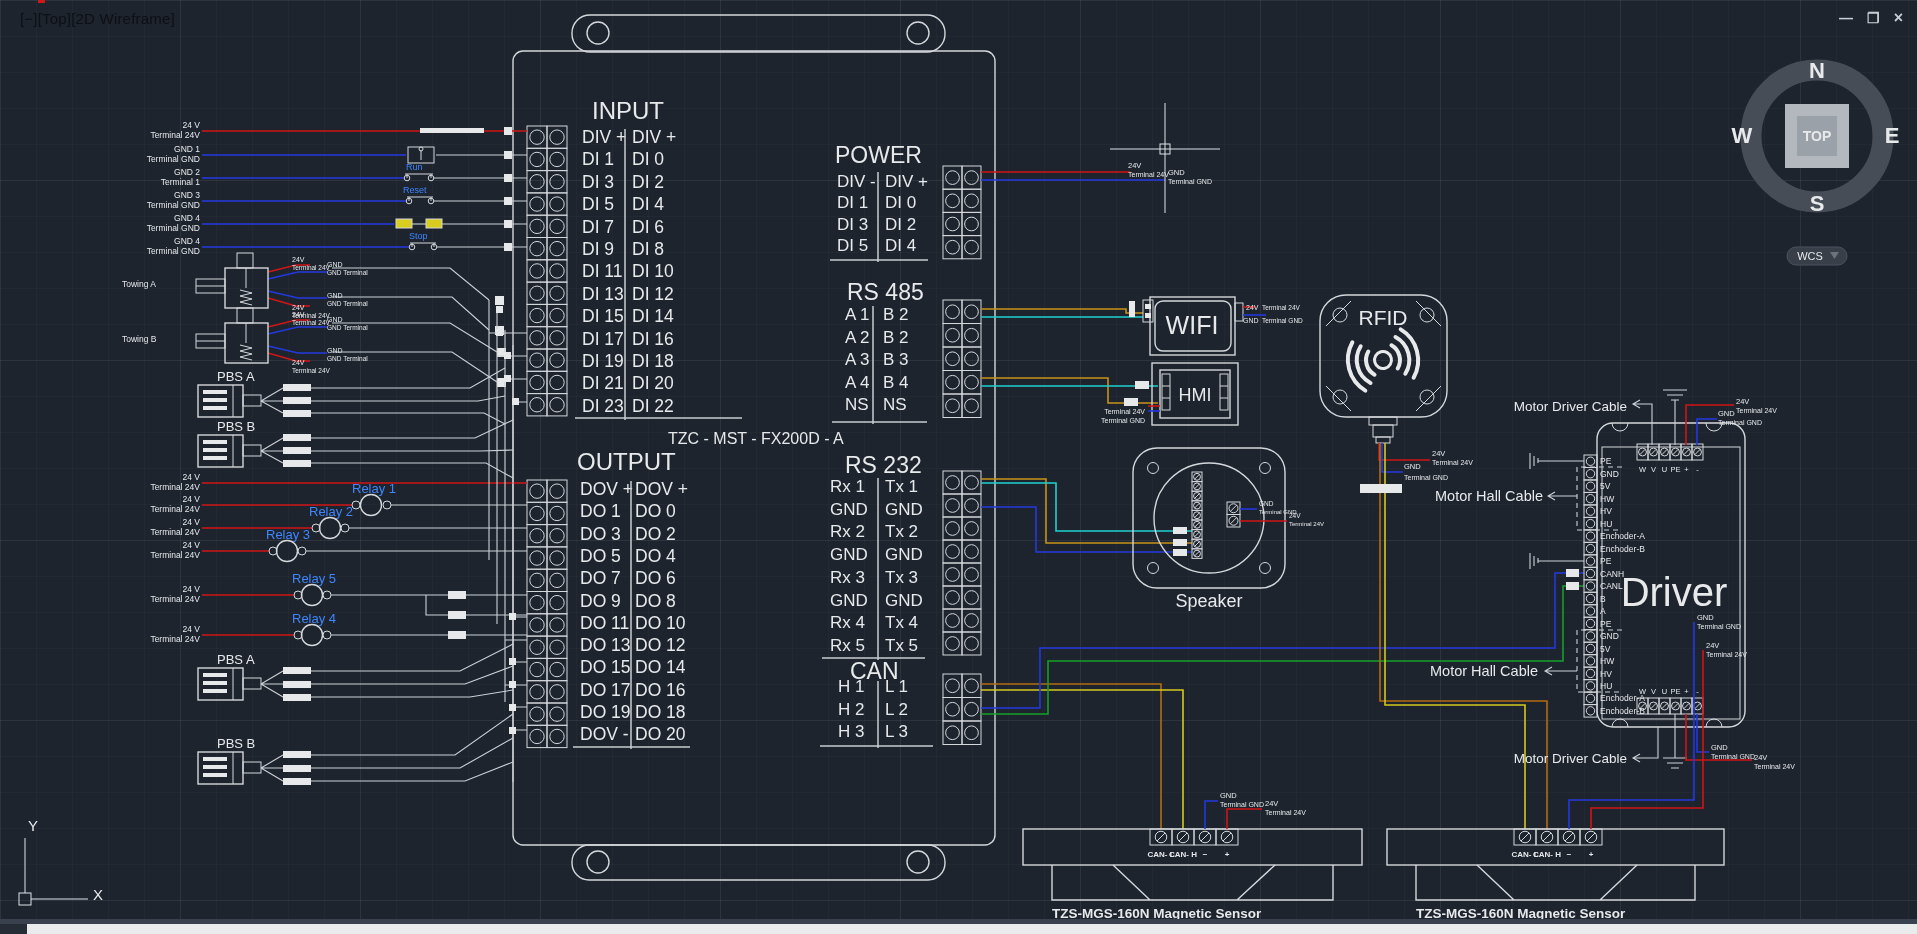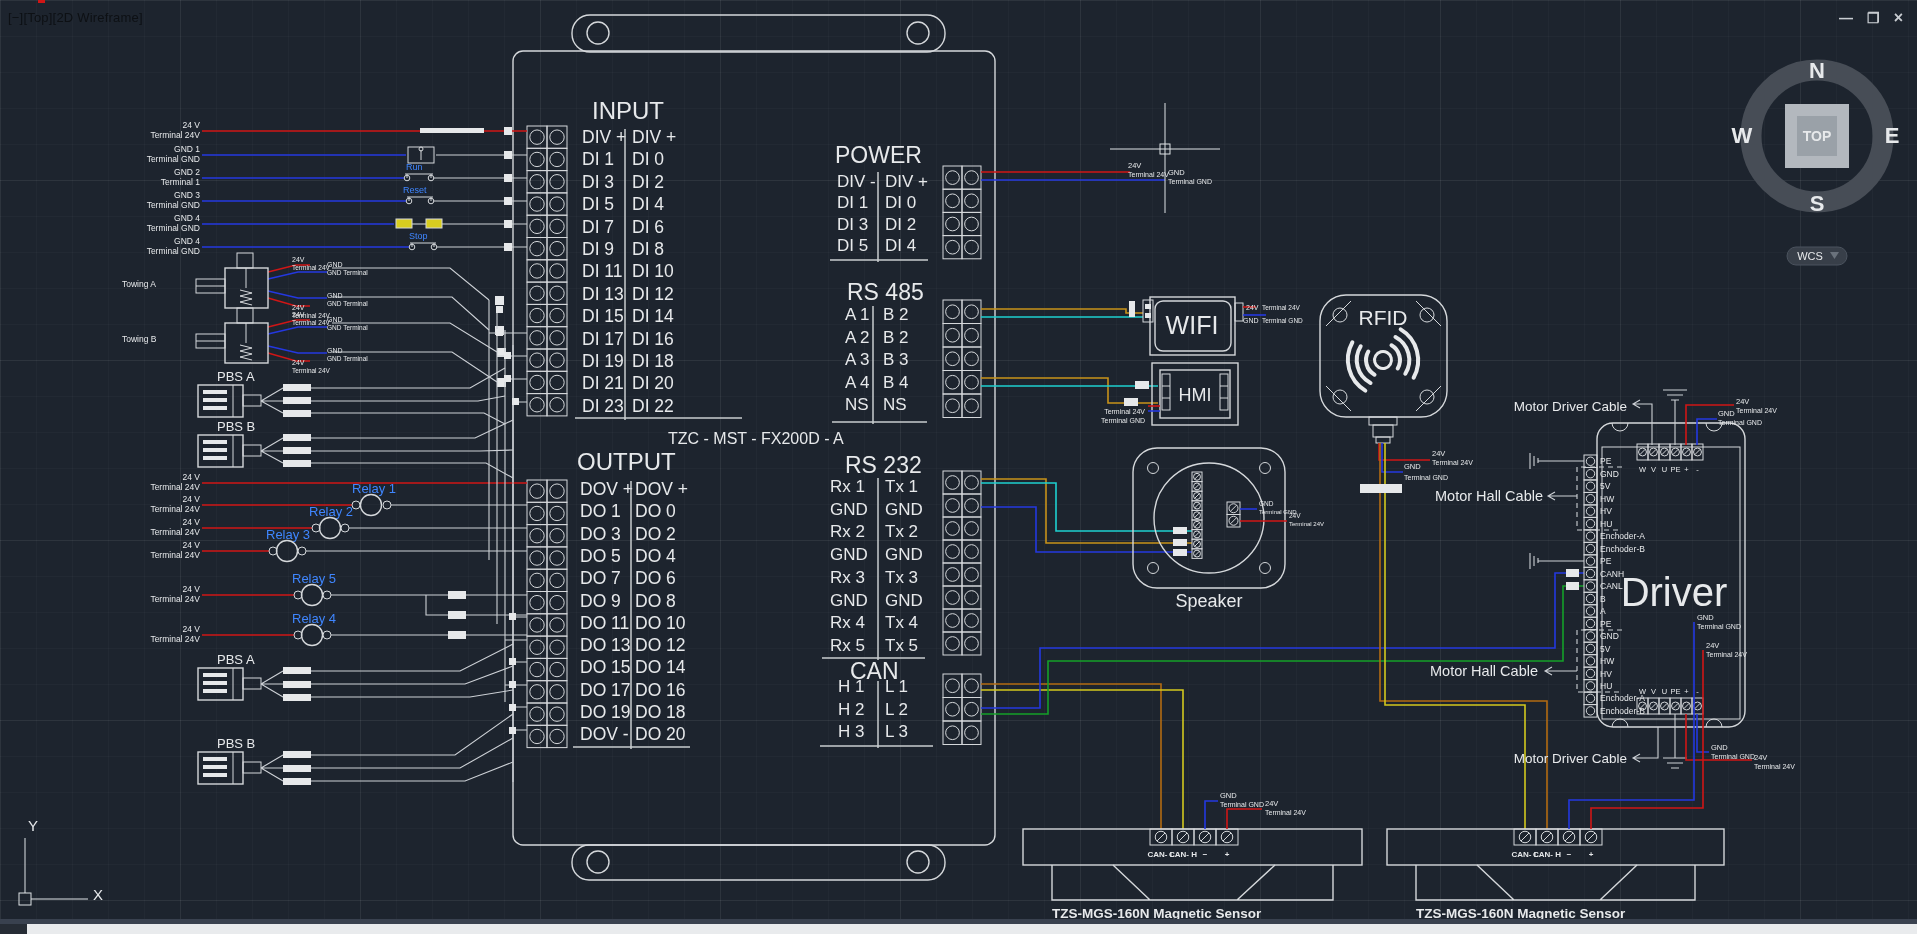--- a/index.html
+++ b/index.html
@@ -23,21 +23,21 @@
   .ww{stroke:#cdd1d6;fill:none;stroke-width:1.1}
   .cad{stroke:#d5d8db;fill:none;stroke-width:1.4}
   .cadthin{stroke:#d5d8db;fill:none;stroke-width:1}
   .dash{stroke:#cdd1d6;fill:none;stroke-width:1.1;stroke-dasharray:5 4}
   .marker{fill:#e6e8ea;stroke:none}
   .fuse{fill:#d8cd1f;stroke:#d5d8db;stroke-width:1}
   .lblue{fill:var(--label-blue)}
   .trow{fill:#e7e9eb}
   .tline{stroke:#c9cccf;stroke-width:1.5}
   .xhair{stroke:#dfe3e6;stroke-width:1;fill:none}
-  .vp-label{position:absolute;left:8px;top:10px;font-size:13px;color:#0d1014;letter-spacing:.2px}
+  .vp-label{position:absolute;left:20px;top:10px;font-size:15px;color:#0d1014;letter-spacing:.2px}
   .win-controls{position:absolute;right:14px;top:8px;display:flex;gap:14px;color:#c9cdd2;font-size:14px;font-weight:bold}
   .win-controls span{cursor:default;line-height:20px}
   .scroll-strip{position:absolute;left:0;bottom:10px;width:100%;height:5px;background:#39414f}
   .scroll-track{position:absolute;left:0;bottom:0;width:100%;height:10px;background:#262c35}
   .scroll-thumb{position:absolute;left:27px;bottom:0;height:10px;width:1890px;background:#e9ebed}
 </style>
 </head>
 <body>
 
 <div id="canvas">

